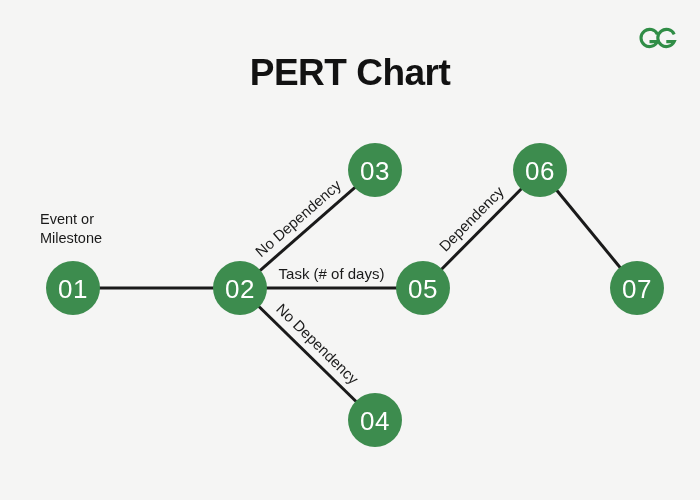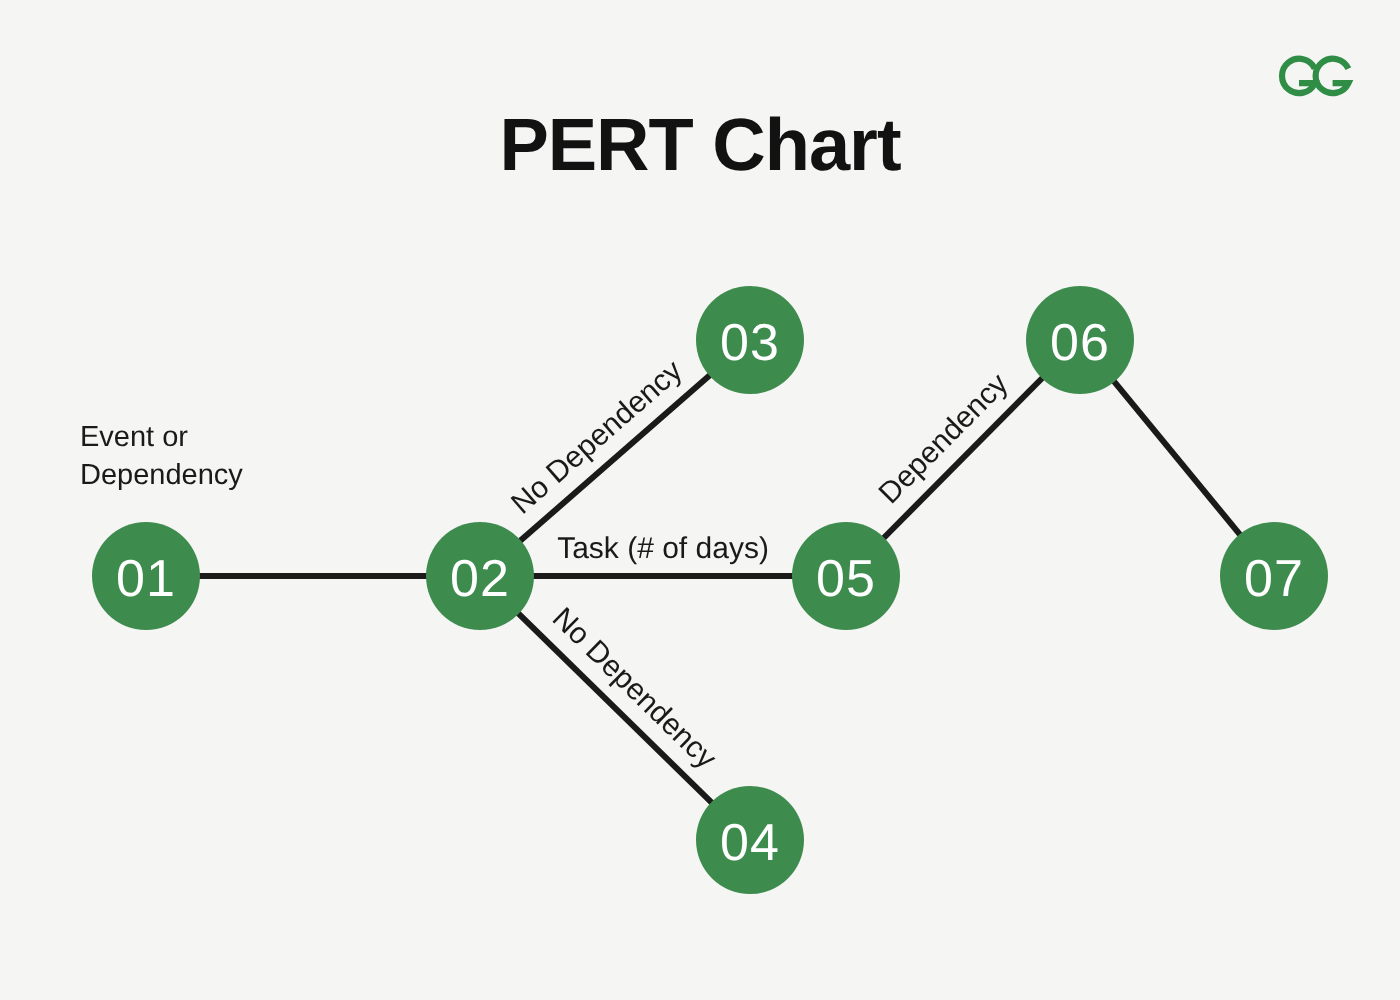--- a/index.html
+++ b/index.html
@@ -122,13 +122,13 @@
         <text x="540" y="171" class="node-label" fill="#ffffff">06</text>
       </g>
       <g>
         <circle cx="637" cy="288" r="27" fill="#3d8c4e"></circle>
         <text x="637" y="289" class="node-label" fill="#ffffff">07</text>
       </g>
     </g>
 </svg>
 
 <div class="annotation-text" style="left:40px; top:210px;">Event or
-Dependency</div>
+Milestone</div>
 
 </body></html>

